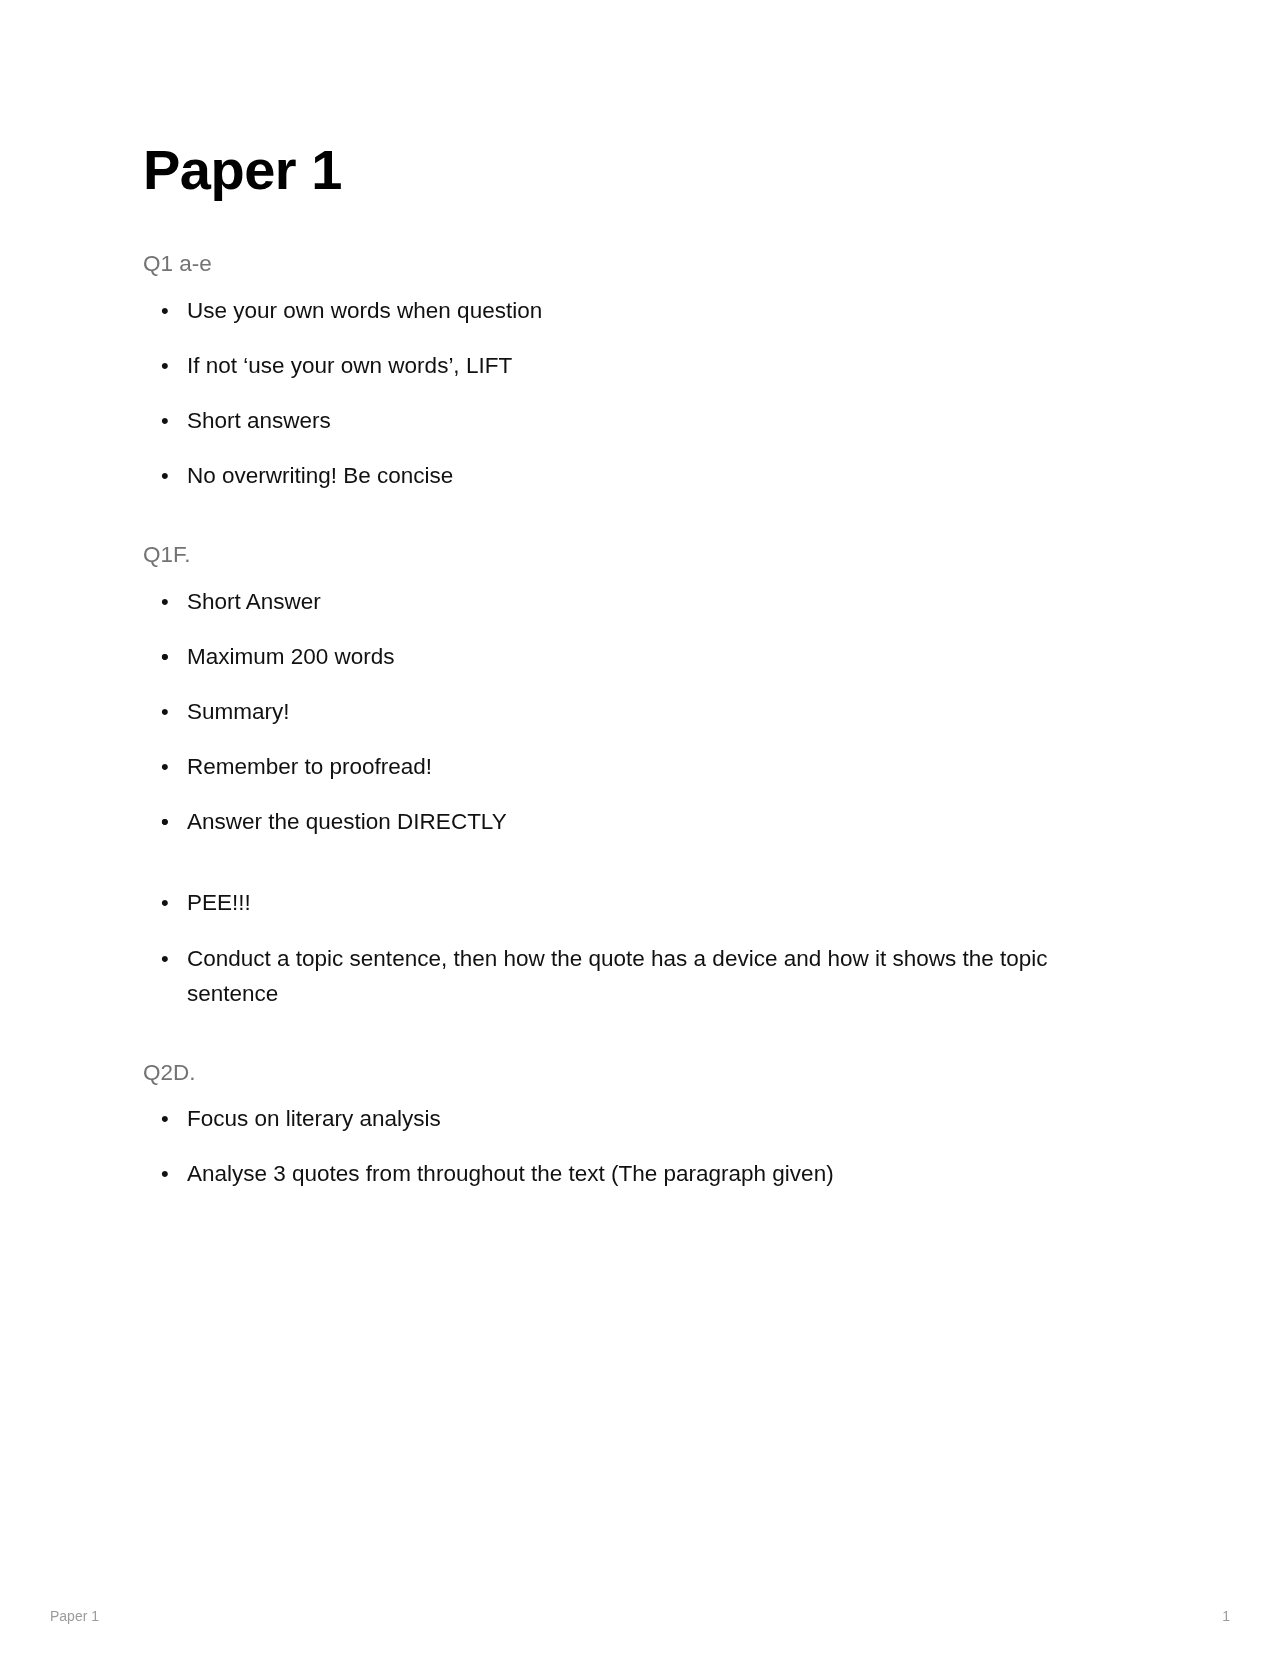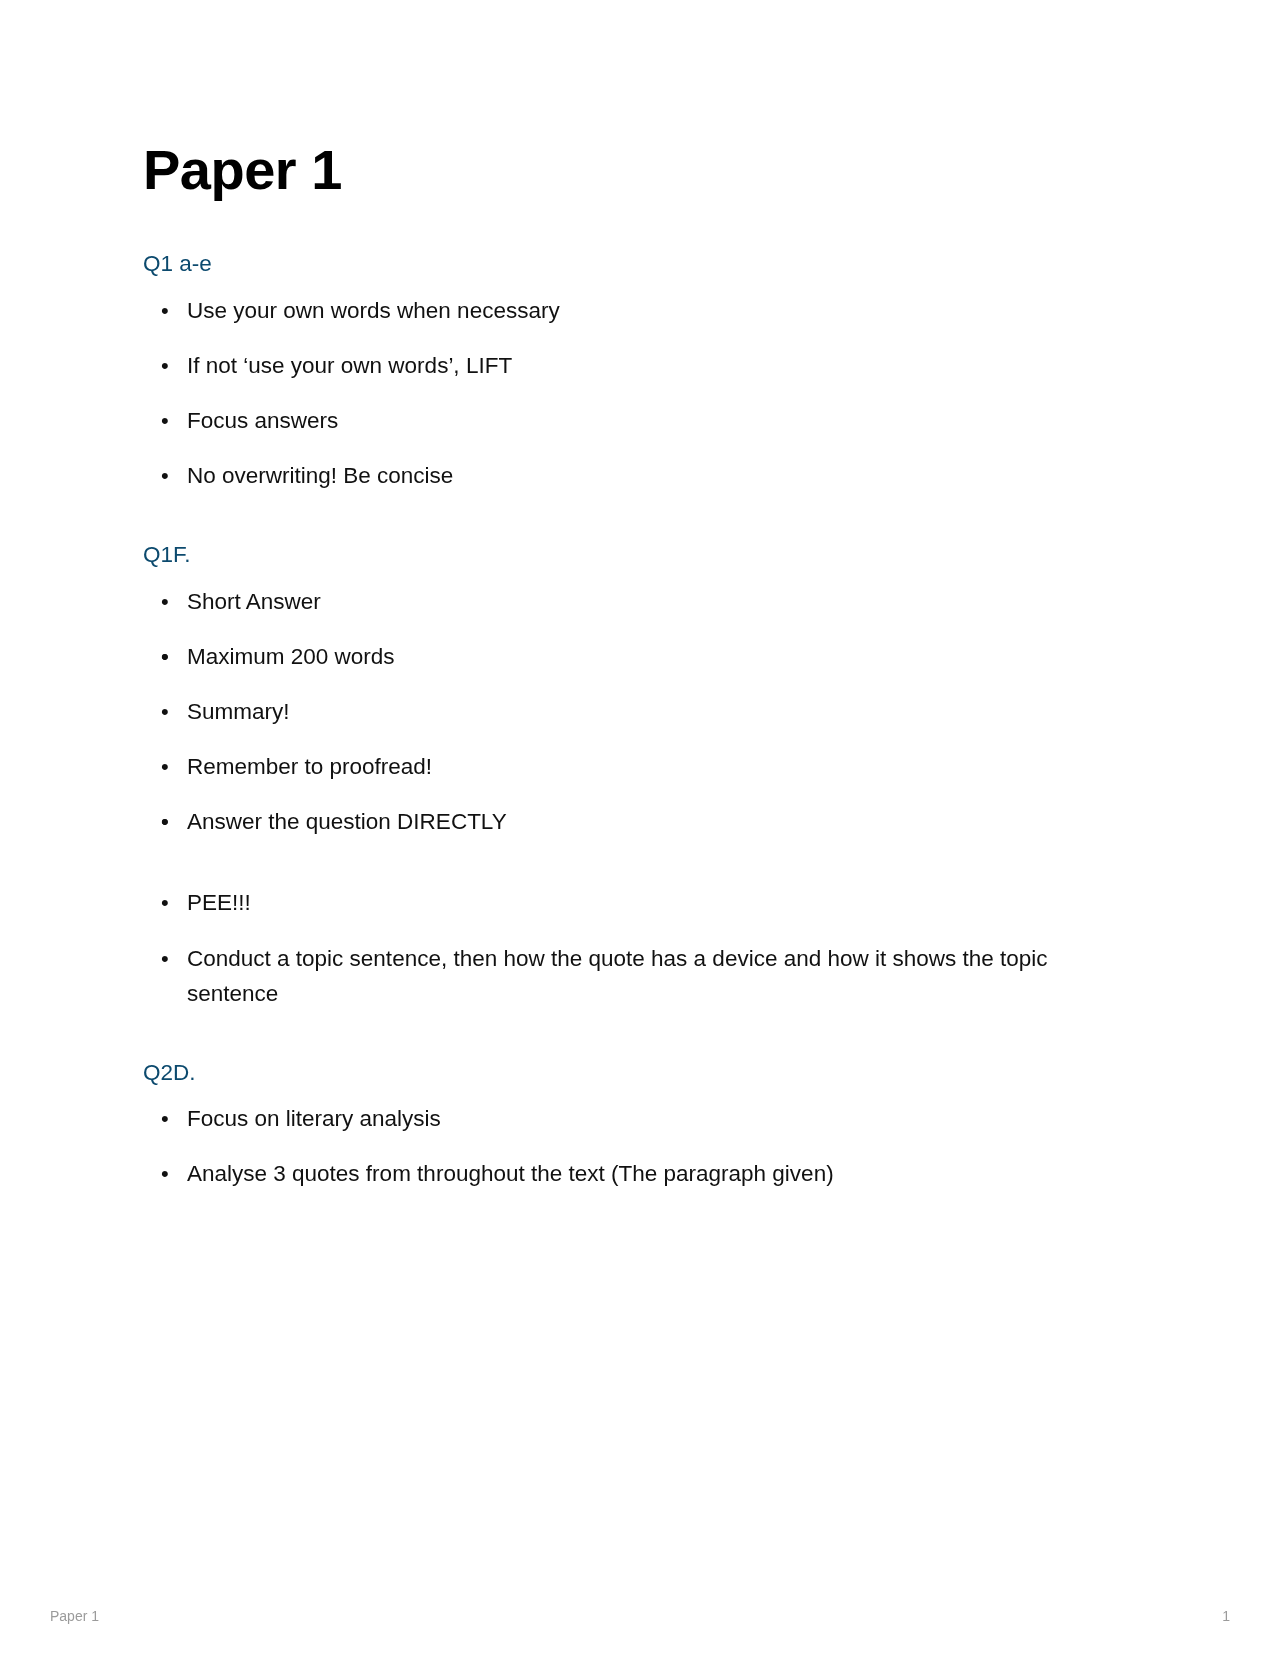--- a/index.html
+++ b/index.html
@@ -38,21 +38,21 @@
   .section {
     margin-bottom: 46px;
   }
   .section:last-of-type {
     margin-bottom: 0;
   }
   .section-heading {
     font-size: 22.5px;
     line-height: 1.45;
     margin: 0 0 12px 0;
-    color: #0c4a6e;
+    color: #737373;
     font-weight: normal;
   }
   ul.bullets {
     list-style: none;
     margin: 0;
     padding: 0;
   }
   ul.bullets > li {
     position: relative;
     font-size: 22.5px;
@@ -103,29 +103,29 @@
 
   <div class="content">
 
     <h1 class="doc-title">Paper 1</h1>
 
     <div class="section">
       <div class="section-heading">Q1 a-e</div>
       <ul class="bullets">
         <li>
           <span class="bullet-dot">•</span>
-          <span>Use your own words when necessary</span>
+          <span>Use your own words when question</span>
         </li>
         <li>
           <span class="bullet-dot">•</span>
           <span>If not ‘use your own words’, LIFT</span>
         </li>
         <li>
           <span class="bullet-dot">•</span>
-          <span>Focus answers</span>
+          <span>Short answers</span>
         </li>
         <li>
           <span class="bullet-dot">•</span>
           <span>No overwriting! Be concise</span>
         </li>
       </ul>
     </div>
 
     <div class="section">
       <div class="section-heading">Q1F.</div>

